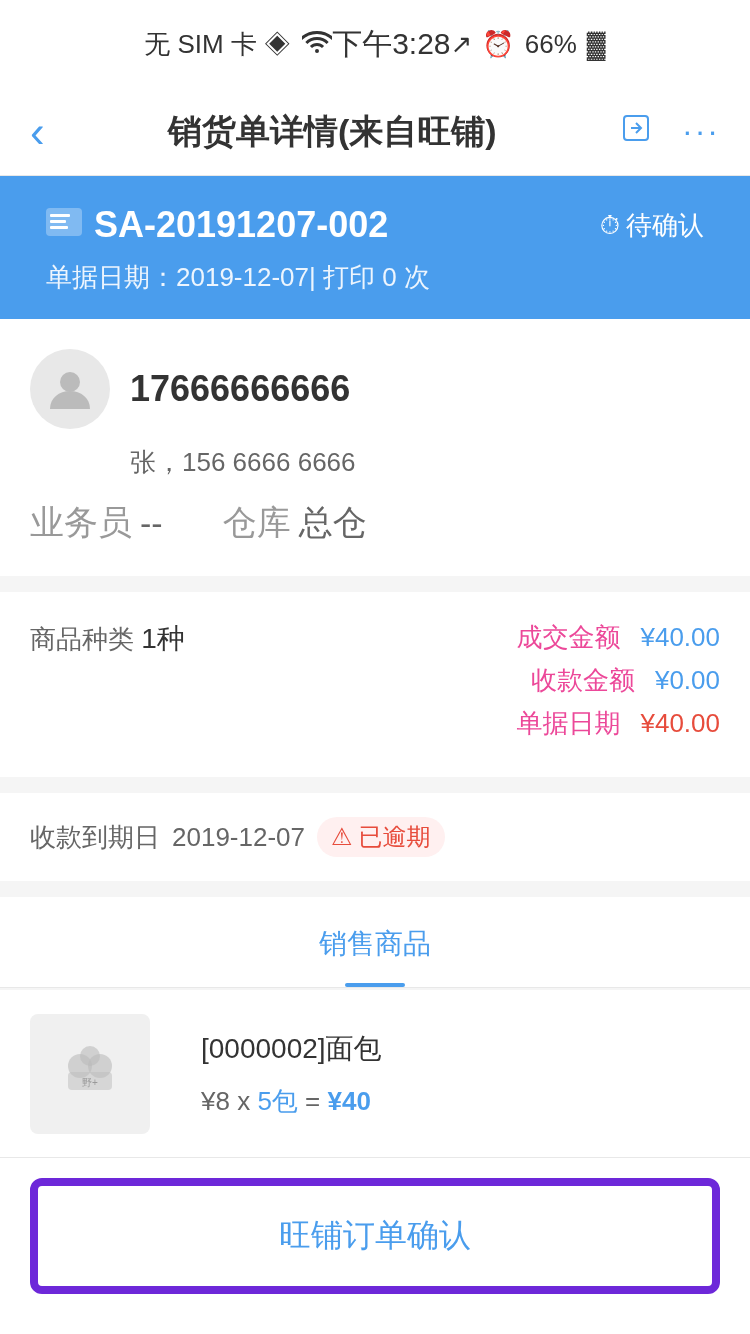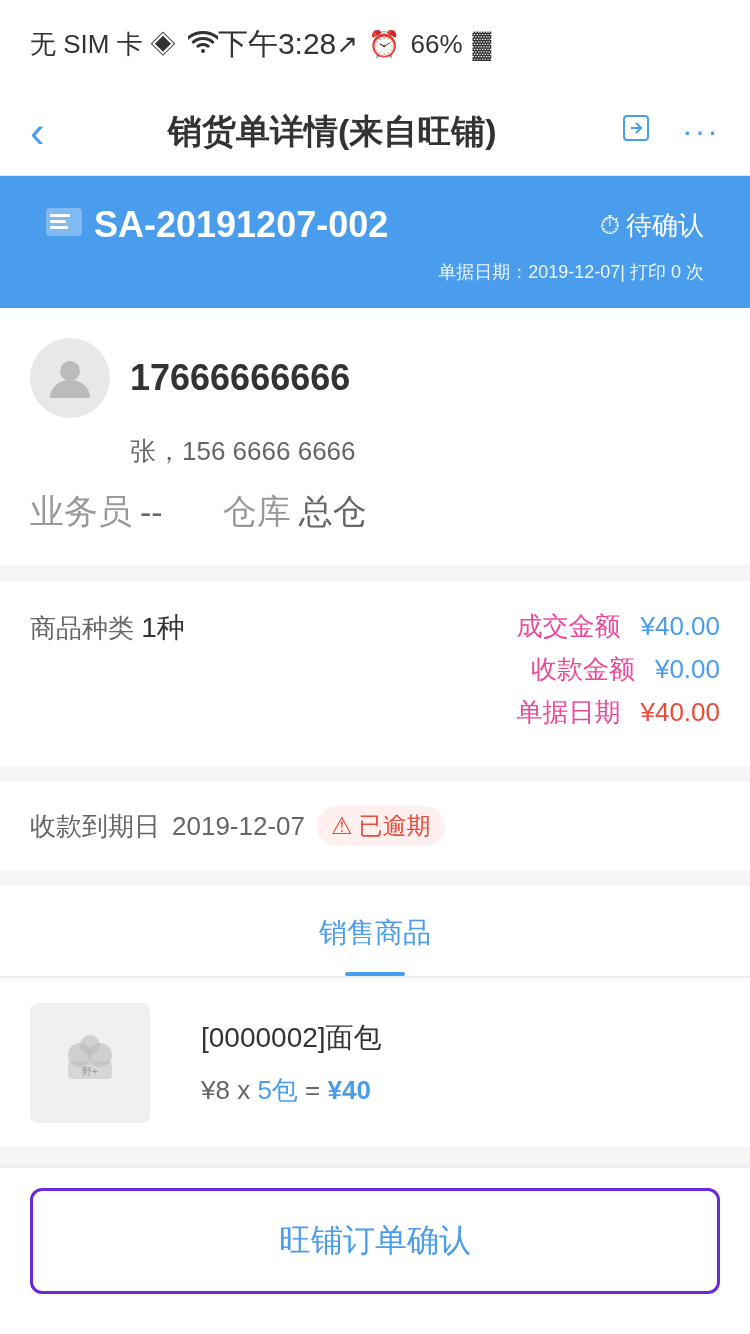--- a/index.html
+++ b/index.html
@@ -9,21 +9,21 @@
       min-height: 1334px;
       font-family: -apple-system, "PingFang SC", "Helvetica Neue", Arial, sans-serif;
       background: #f5f5f5;
       font-size: 28px;
       color: #333;
     }
 
     
     .status-bar {
       display: flex;
-      justify-content: flex-start;
+      justify-content: center;
       align-items: center;
       background: #fff;
       padding: 0 30px;
       height: 88px;
       font-size: 28px;
     }
     .status-left { display: flex; align-items: center; gap: 12px; font-size: 26px; }
     .status-center { font-size: 30px; font-weight: 500; }
     .status-right { display: flex; align-items: center; gap: 10px; font-size: 26px; }
 
@@ -60,23 +60,22 @@
       gap: 12px;
     }
     .order-status {
       font-size: 26px;
       color: #fff;
       display: flex;
       align-items: center;
       gap: 6px;
     }
     .order-date {
-      font-size: 18px;
+      font-size: 26px;
       color: rgba(255,255,255,0.9);
-      text-align: right;
     }
 
     
     .customer-section {
       background: #fff;
       padding: 30px;
       margin-bottom: 16px;
     }
     .customer-top {
       display: flex;
@@ -220,21 +219,21 @@
       left: 0;
       width: 750px;
       background: #fff;
       padding: 20px 30px 40px;
       border-top: 1px solid #e8e8e8;
     }
     .confirm-btn {
       width: 100%;
       padding: 28px;
       background: #fff;
-      border: 3px solid #6d28d9;
+      border: 8px solid #6d28d9;
       border-radius: 12px;
       font-size: 32px;
       color: #4a9ded;
       text-align: center;
       cursor: pointer;
       font-weight: 500;
     }
   </style>
 </head>
 <body>

